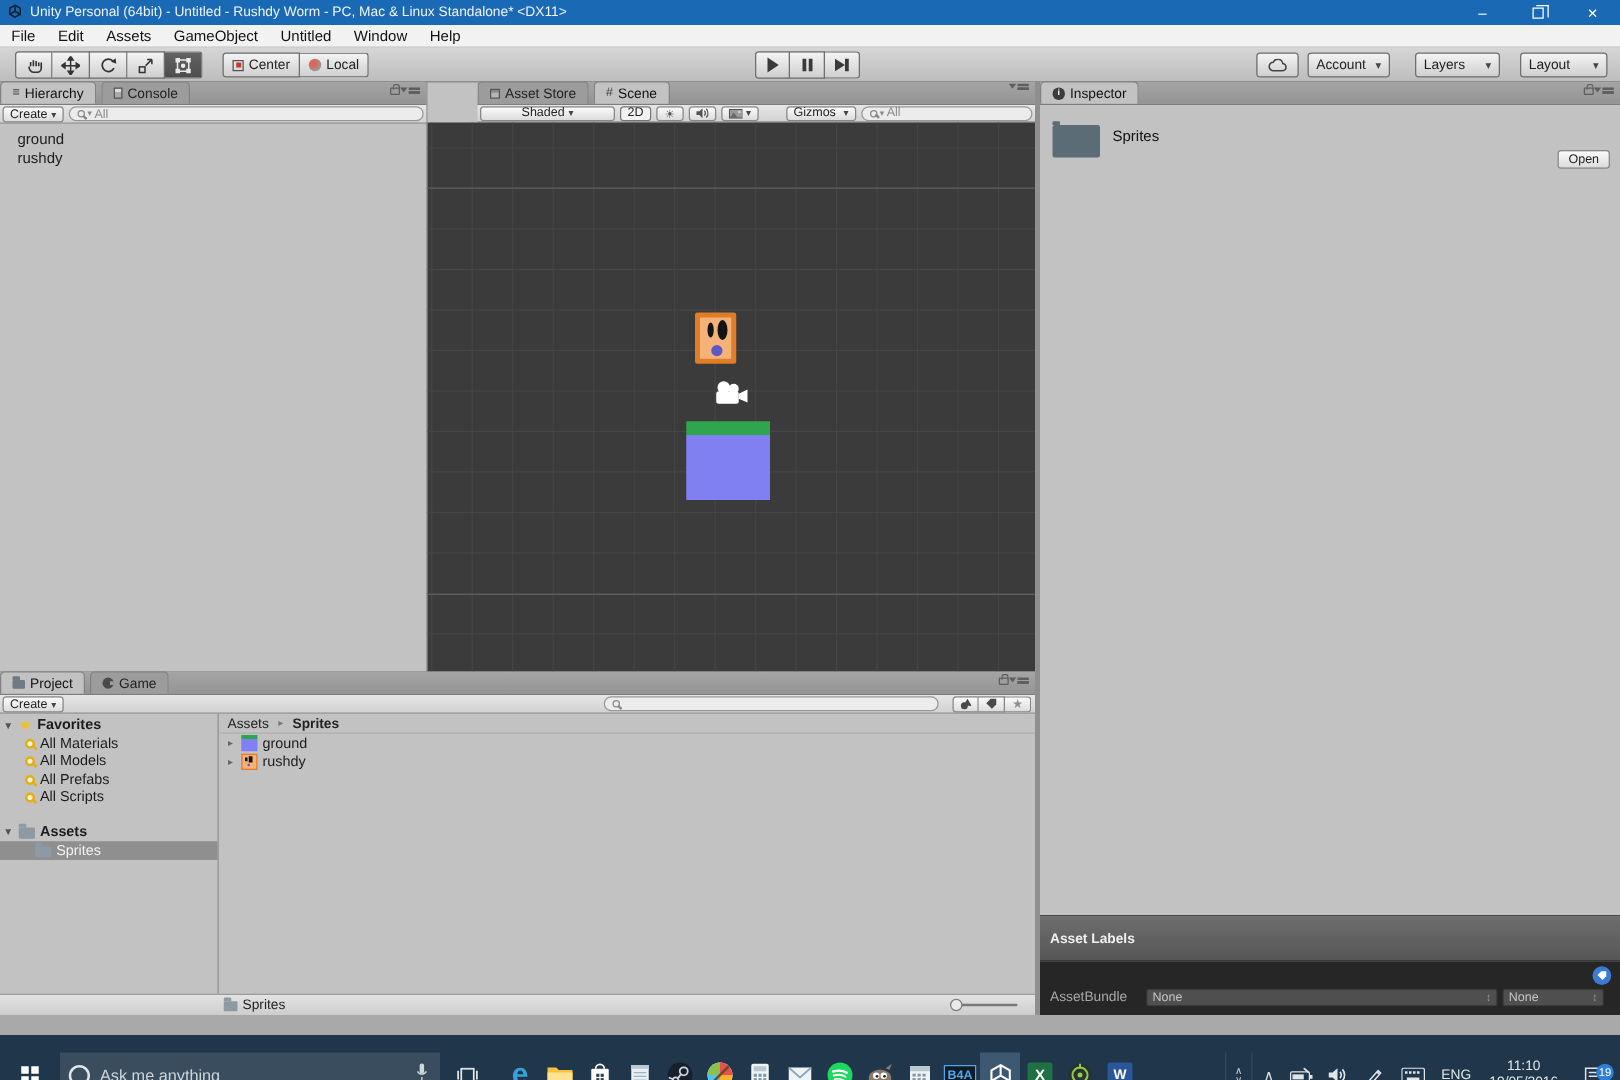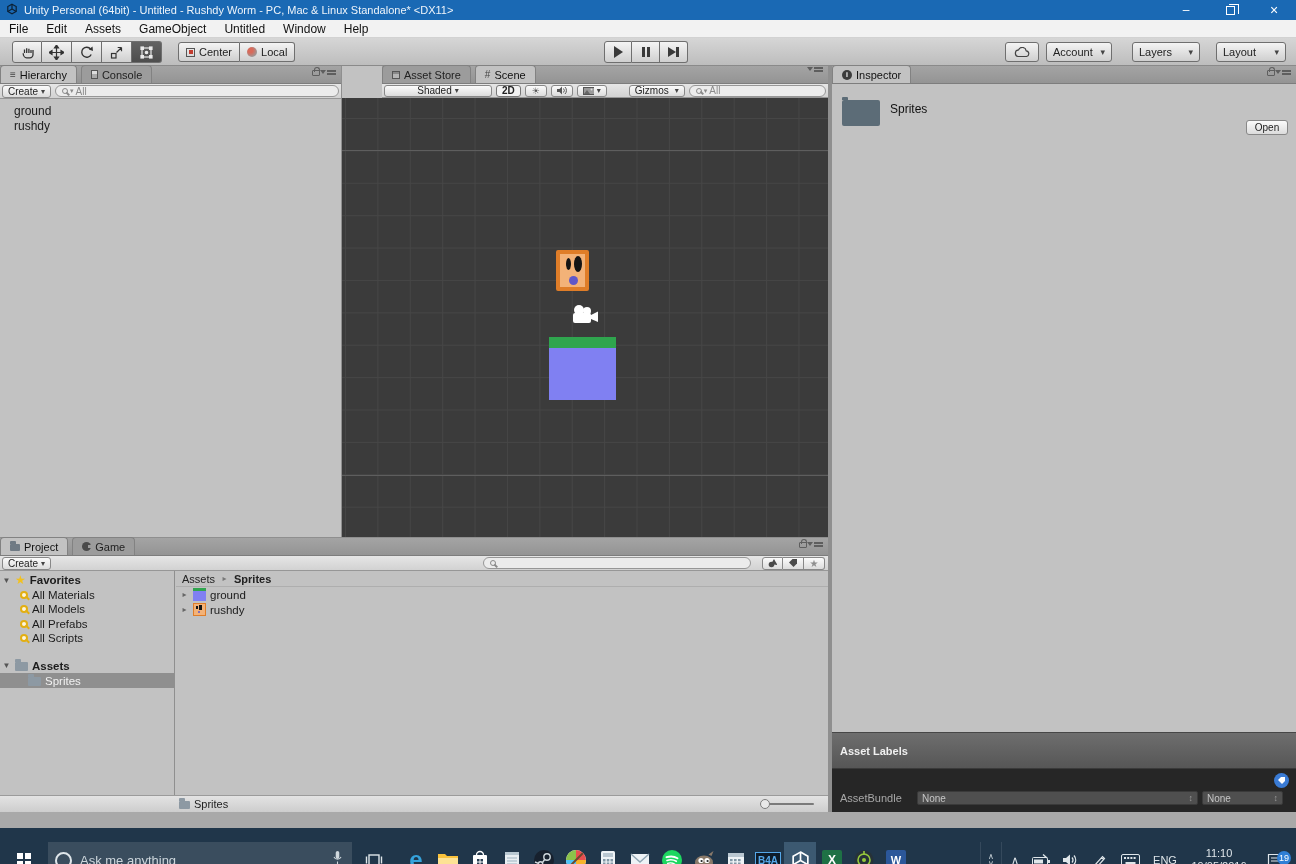--- a/index.html
+++ b/index.html
@@ -242,21 +242,21 @@
     <div class="paneltools">
         <span class="hamb"></span>
       </div>
   </div>
   <div class="minibar" style="height:14px;">
     <div class="mini-dd" style="width:108px; justify-content:center; height:12px;">
       <span>Shaded</span>
         <span class="caret" style="font-size:8px">▾</span>
     </div>
     <div class="mini-dd" style="height:12px;background:#f2f2f2;border-color:#777;">
-      <b style="font-weight:bold;">2D</b>
+      <b style="font-weight:normal;">2D</b>
     </div>
     <div class="mini-dd" style="height:12px;width:22px;justify-content:center;">
       <span style="font-size:9px;color:#555;">☀</span>
     </div>
     <div class="mini-dd" style="height:12px;width:22px;justify-content:center;">
       <svg width="10" height="9">
           <polygon points="0,3 2.5,3 5,0.5 5,8.5 2.5,6 0,6" fill="#555"></polygon>
           <path d="M6.5 2.5 a3 3 0 0 1 0 4 M8 1 a5 5 0 0 1 0 7" stroke="#555" fill="none"></path>
         </svg>
     </div>

